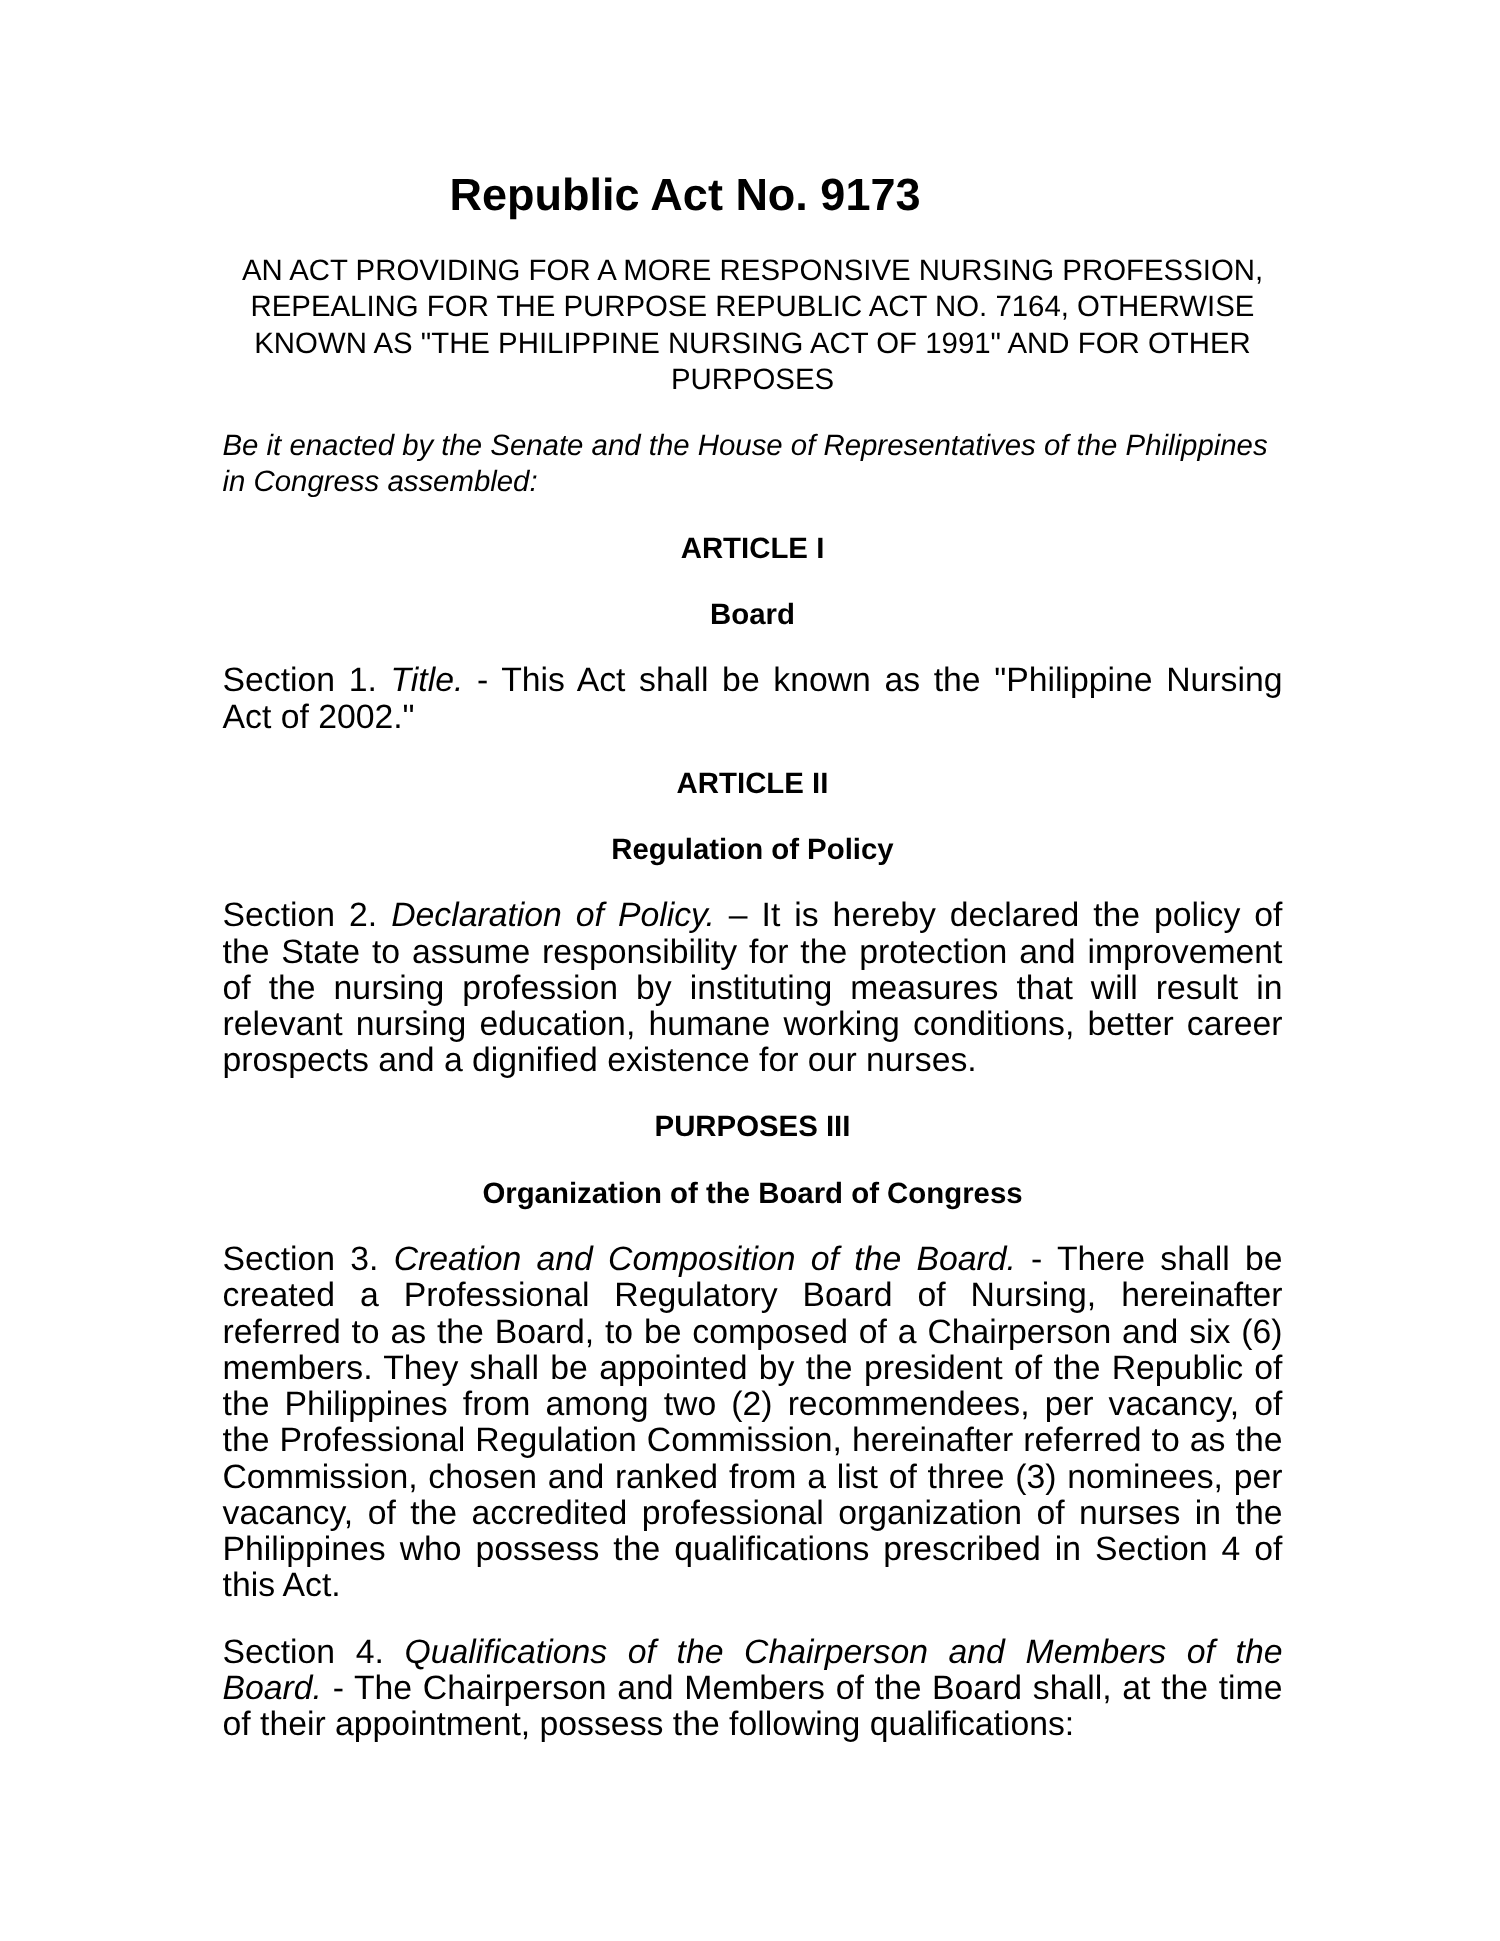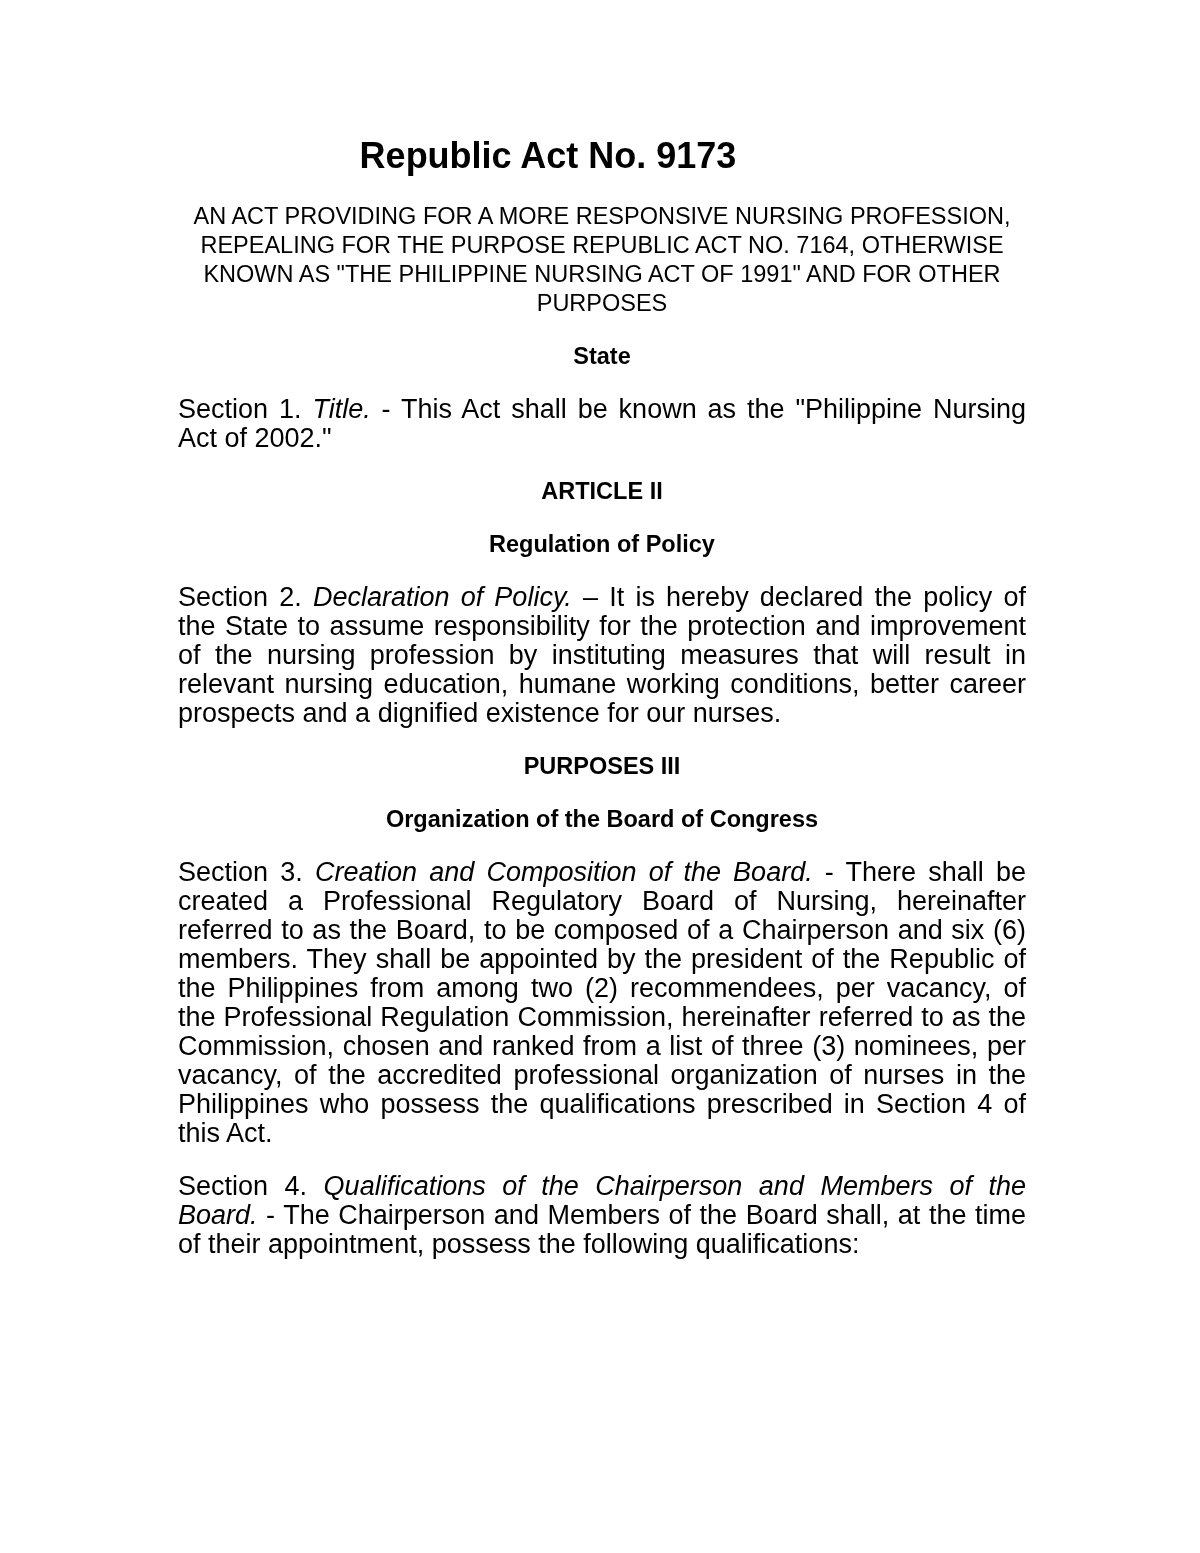--- a/index.html
+++ b/index.html
@@ -68,23 +68,26 @@
 
 <div class="page">
 
   <h1 class="doc-title">Republic Act No. 9173</h1>
 
   <p class="long-title">AN ACT PROVIDING FOR A MORE RESPONSIVE NURSING PROFESSION,
 REPEALING FOR THE PURPOSE REPUBLIC ACT NO. 7164, OTHERWISE
 KNOWN AS "THE PHILIPPINE NURSING ACT OF 1991" AND FOR OTHER
 PURPOSES</p>
 
+  <p class="enacting">Be it enacted by the Senate and the House of Representatives of the Philippines
+in Congress assembled:</p>
 
+  <h2 class="art-heading">ARTICLE I</h2>
 
-  <h3 class="art-subheading">State</h3>
+  <h3 class="art-subheading">Board</h3>
 
   <p class="para"><span>Section 1. </span><span class="sec-title">Title.</span><span> - This Act shall be known as the "Philippine Nursing Act of 2002."</span></p>
 
   <h2 class="art-heading">ARTICLE II</h2>
 
   <h3 class="art-subheading">Regulation of Policy</h3>
 
   <p class="para"><span>Section 2. </span><span class="sec-title">Declaration of Policy.</span><span> – It is hereby declared the policy of the State to assume responsibility for the protection and improvement of the nursing profession by instituting measures that will result in relevant nursing education, humane working conditions, better career prospects and a dignified existence for our nurses.</span></p>
 
 

